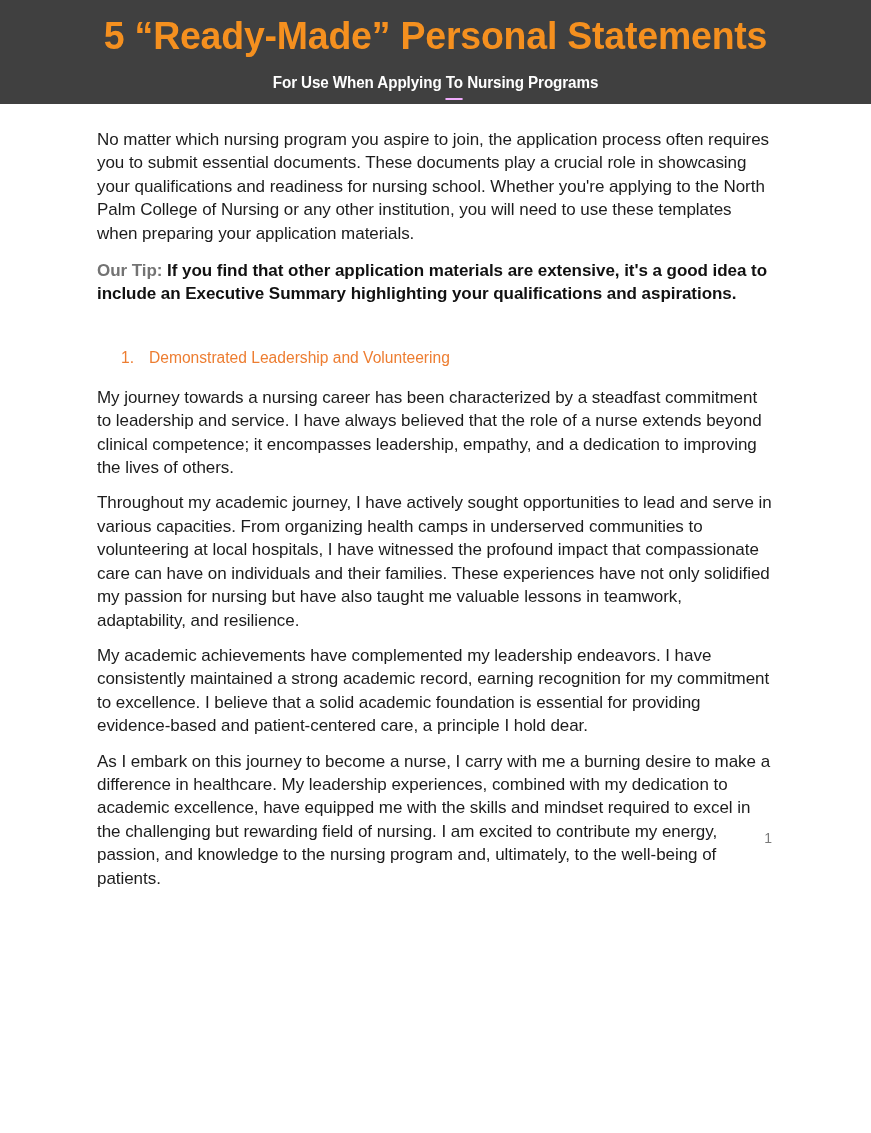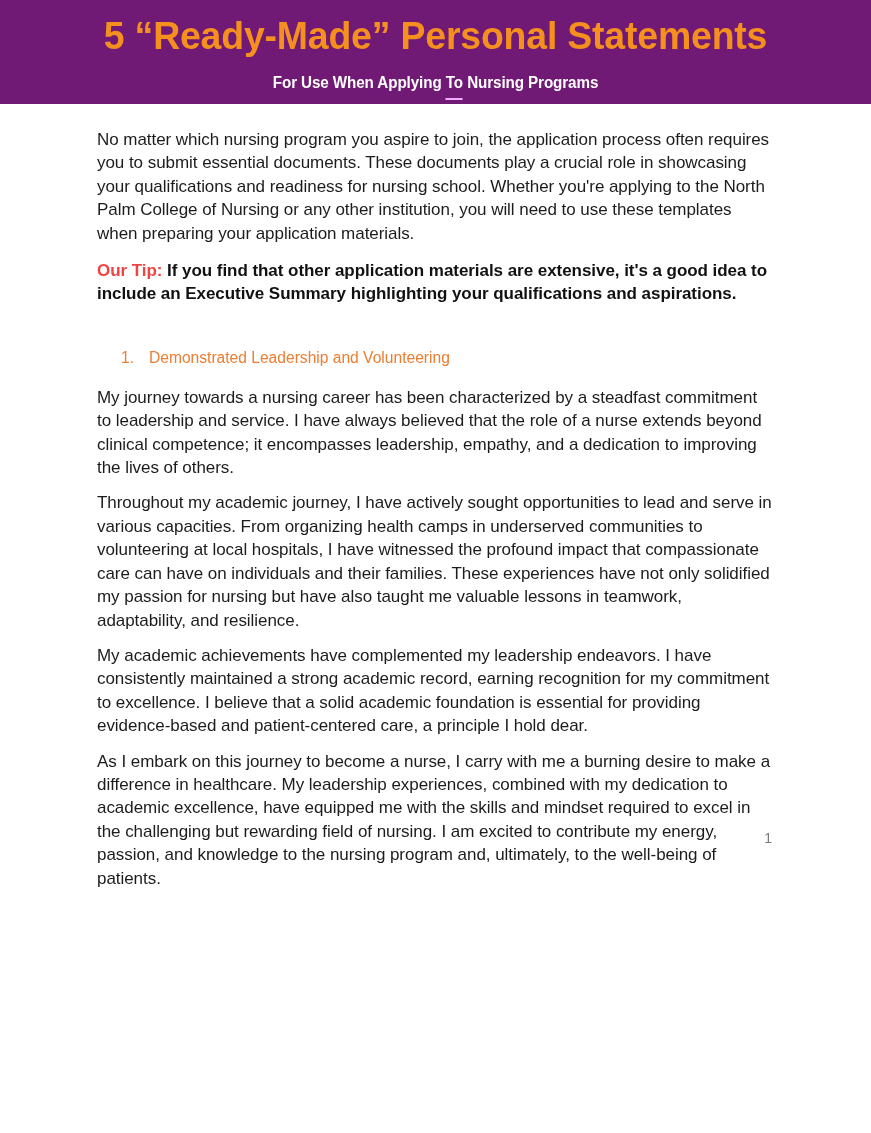--- a/index.html
+++ b/index.html
@@ -11,21 +11,21 @@
     height: 1133px;
     background: #ffffff;
     font-family: "Liberation Sans", sans-serif;
     color: #1a1a1a;
     overflow: hidden;
     position: relative;
   }
 
   
   .header-band {
-    background: #701a75;
+    background: #404040;
     height: 104px;
     width: 871px;
     box-sizing: border-box;
     padding-top: 12px;
     text-align: center;
     position: relative;
   }
   .doc-title {
     color: #F5901F;
     font-family: "Liberation Sans Narrow", "Liberation Sans", sans-serif;
@@ -73,21 +73,21 @@
     color: #1c1c1c;
     text-align: left;
     letter-spacing: -0.05px;
   }
   p.para.tip {
     font-weight: bold;
     margin-top: 14px;
     color: #111111;
   }
   .tip-label {
-    color: #ef4444;
+    color: #737373;
     font-weight: bold;
     text-align: center;
   }
 
   
   ol.orange-list {
     margin: 40px 0 0 0;
     padding: 0 0 0 24px;
     list-style: none;
     counter-reset: olist;

